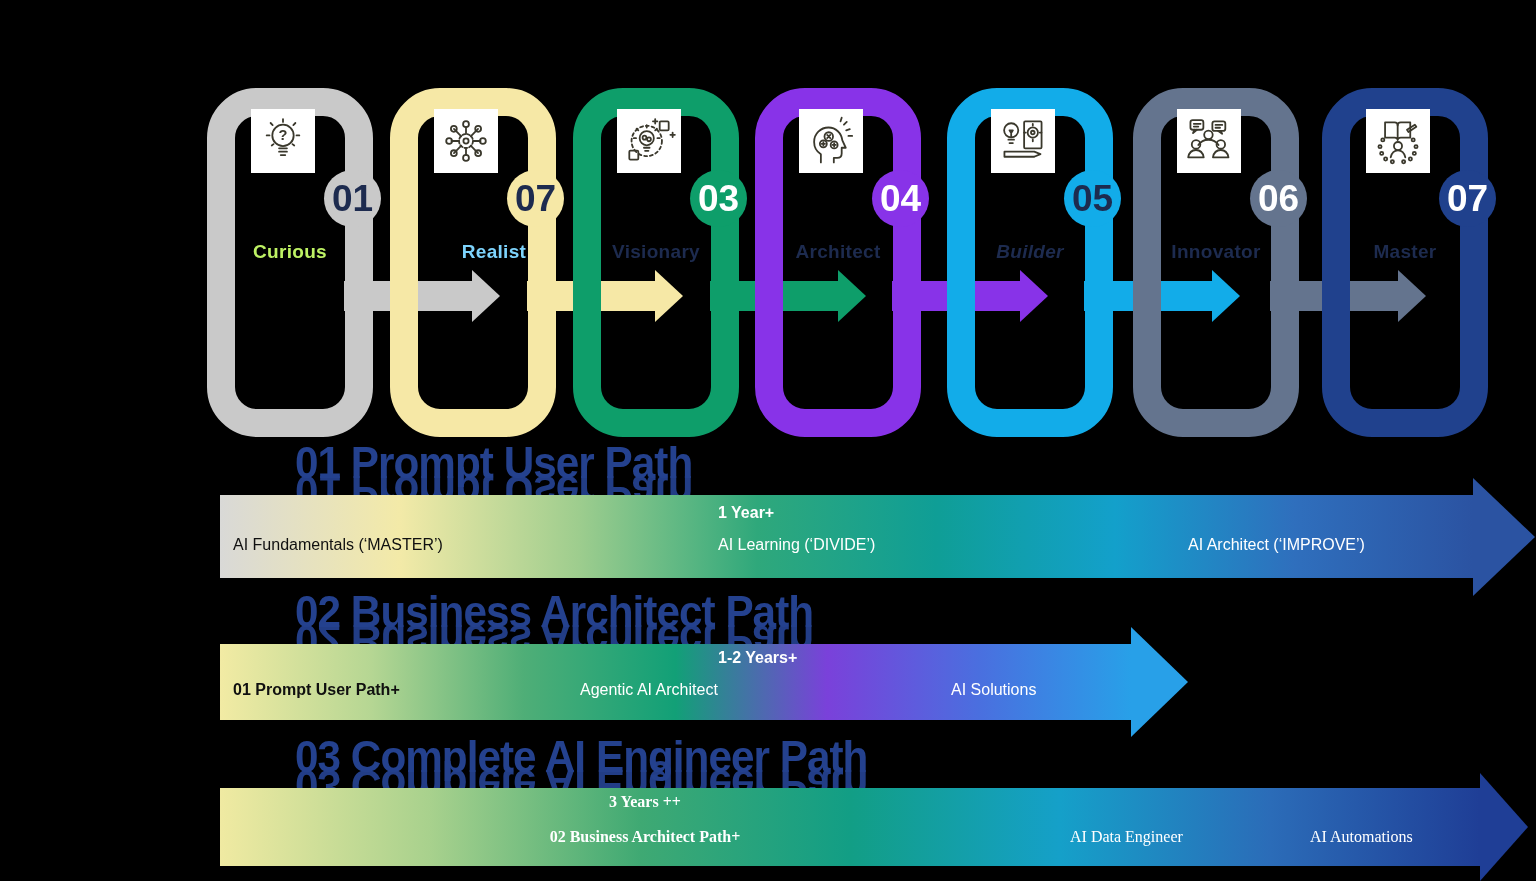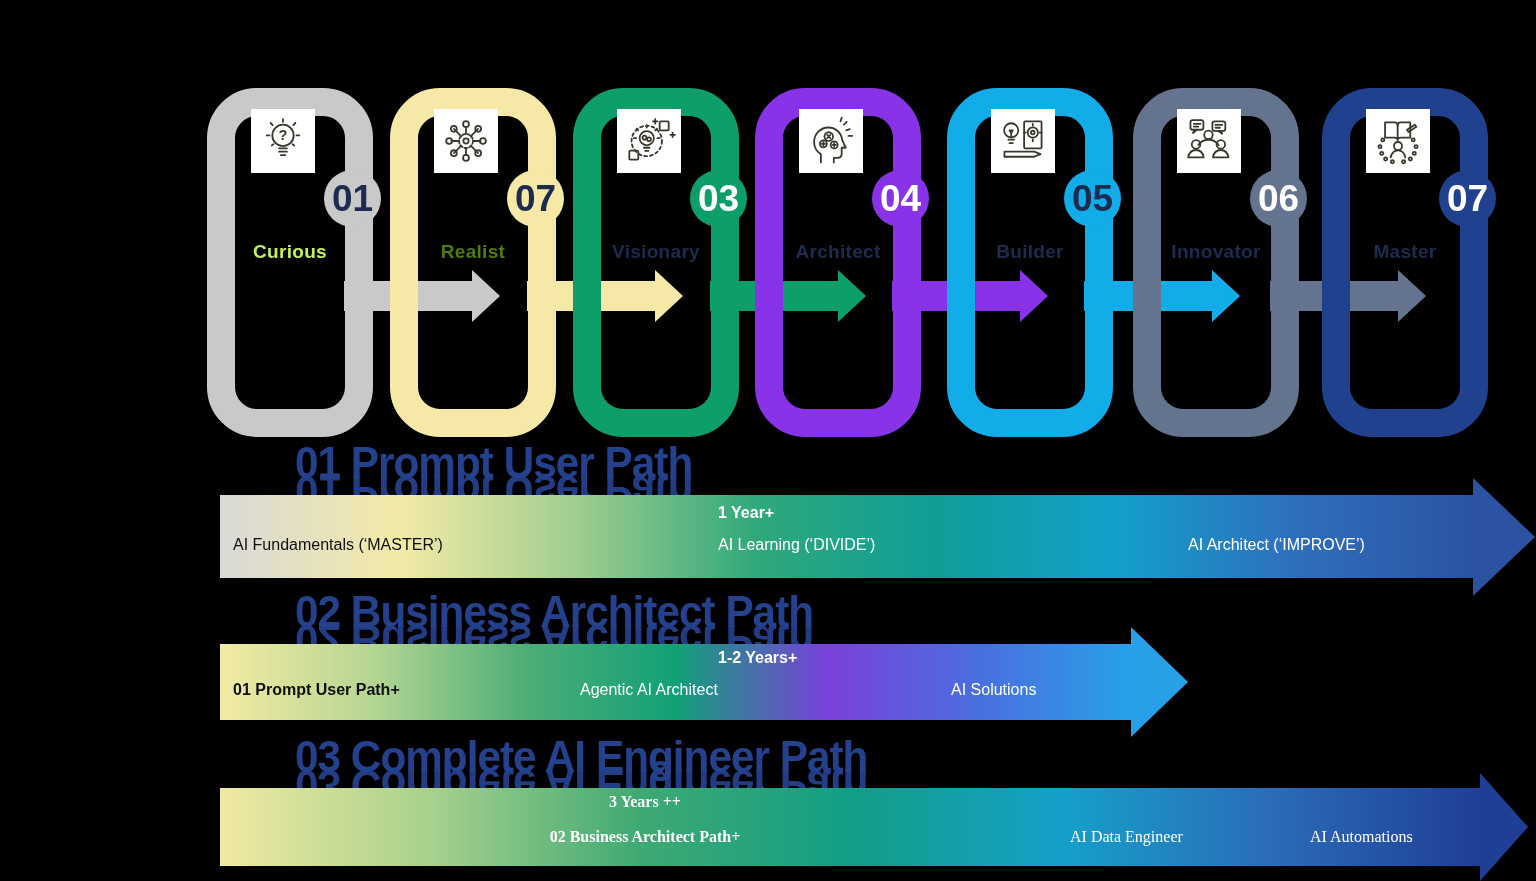--- a/index.html
+++ b/index.html
@@ -80,21 +80,21 @@
           <circle cx="34.8" cy="13.2" r="2.6"></circle>
           <circle cx="39" cy="24" r="2.6"></circle>
           <circle cx="34.8" cy="34.8" r="2.6"></circle>
         <circle cx="24" cy="39" r="2.6"></circle>
           <circle cx="13.2" cy="34.8" r="2.6"></circle>
           <circle cx="9" cy="24" r="2.6"></circle>
           <circle cx="13.2" cy="13.2" r="2.6"></circle>
       </svg>
     </div>
     <div class="badge">07</div>
-    <div class="stage-label" style="color: #4d7c0f;">Realist</div>
+    <div class="stage-label" style="color: #7dd3fc; margin-left: 21px;">Realist</div>
     <div class="stage-arrow-bar"></div>
     <div class="stage-arrow-head"></div>
   </div>
 
   <div class="stage" style="left: 573px; --c: #0e9e6a; --nc: #ffffff;">
     <div class="ring"></div>
     <div class="icon-box">
       <svg class="icn" width="54" height="54" viewBox="0 0 48 48">
         <circle cx="22" cy="24" r="13.5" stroke-dasharray="2.6 2.6"></circle>
         <circle cx="22" cy="21.5" r="6.3"></circle>
@@ -138,21 +138,21 @@
         <rect x="25" y="6.5" width="15.5" height="24" rx="1"></rect>
         <circle cx="32.7" cy="16.5" r="4.6"></circle>
           <circle cx="32.7" cy="16.5" r="1.6"></circle>
         <path d="M32.7 10.3V8.8M32.7 22.7v1.5M26.5 16.5H25M38.9 16.5h1.5"></path>
         <circle cx="13.5" cy="14.5" r="6.3"></circle>
           <path d="M11 22.8h5M12 25.8h3M13.5 17l-1.5-2.5h3L13.5 17v3"></path>
         <path d="M7.5 33.5h26.5M7.5 38h26.5M7.5 33.5V38M34 33.5l5.5 2.2-5.5 2.3"></path>
       </svg>
     </div>
     <div class="badge">05</div>
-    <div class="stage-label" style="color: rgb(29, 43, 79);">Builder</div>
+    <div class="stage-label" style="color: rgb(29, 43, 79); font-style: italic;">Builder</div>
     <div class="stage-arrow-bar"></div>
     <div class="stage-arrow-head"></div>
   </div>
 
   <div class="stage" style="left: 1133px; --c: #64748e; --nc: #ffffff;">
     <div class="ring"></div>
     <div class="icon-box">
       <svg class="icn" width="54" height="54" viewBox="0 0 48 48">
         <rect x="7.5" y="5.5" width="11.5" height="8.5" rx="2"></rect>
           <path d="M11 14l-1.2 3 3.4-3M10.5 8.7h6M10.5 11.2h4"></path>

